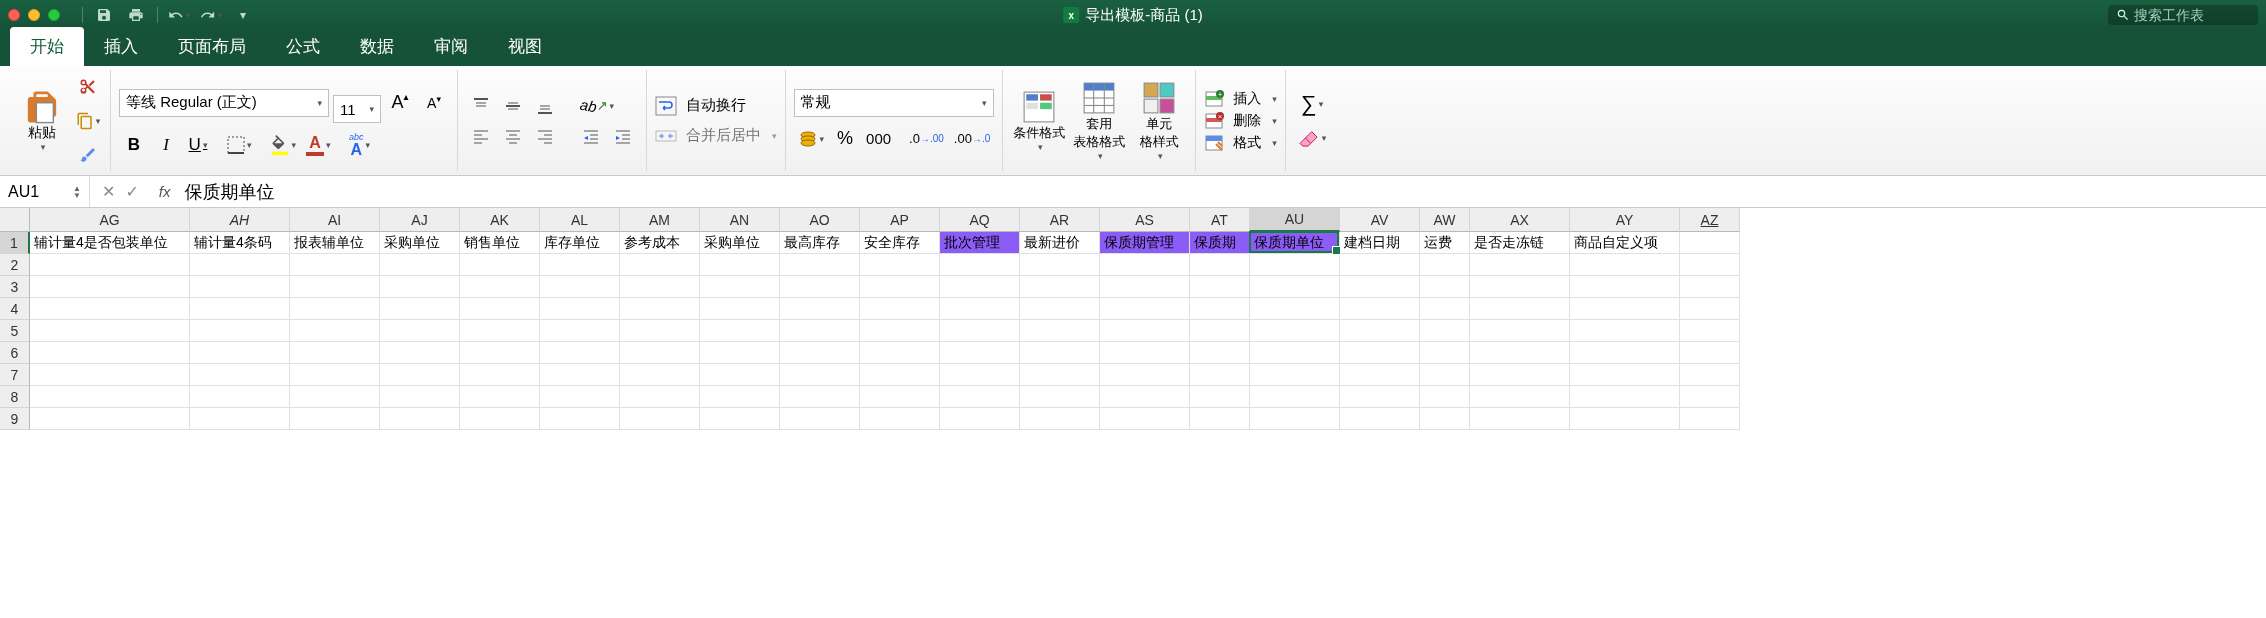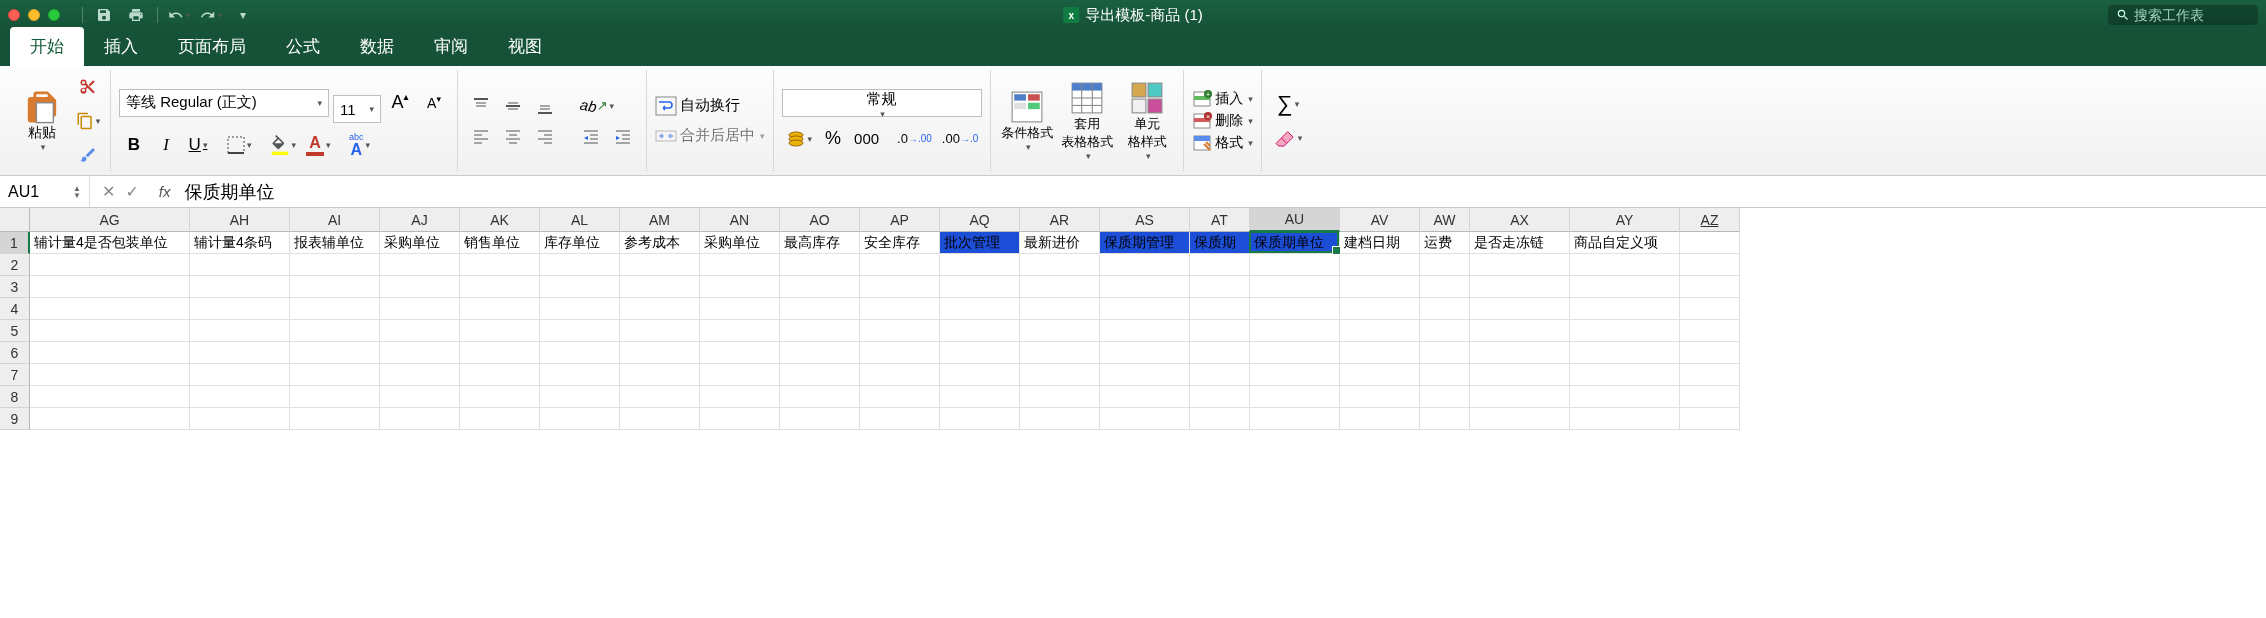--- a/index.html
+++ b/index.html
@@ -58,26 +58,26 @@
   .corner { width: 30px; height: 24px; background: #eee; border-right: 1px solid #b8b8b8; border-bottom: 1px solid #b8b8b8; }
   .col-headers { display: flex; }
   .col-h { height: 24px; background: #eee; border-right: 1px solid #d4d4d4; border-bottom: 1px solid #b8b8b8; display: flex; align-items: center; justify-content: center; font-size: 14px; color: #333; }
   .col-h.sel { background: #d5d5d5; border-bottom: 2px solid #1a7a47; }
   .row-headers { display: flex; flex-direction: column; }
   .row-h { width: 30px; background: #eee; border-right: 1px solid #b8b8b8; border-bottom: 1px solid #d4d4d4; display: flex; align-items: center; justify-content: center; font-size: 14px; color: #333; }
   .row-h.sel { background: #d5d5d5; border-right: 2px solid #1a7a47; }
   .cells-area { position: relative; }
   .cell-row { display: flex; }
   .cell { height: 22px; border-right: 1px solid #e0e0e0; border-bottom: 1px solid #e0e0e0; display: flex; align-items: center; padding: 0 4px; font-size: 14px; overflow: hidden; white-space: nowrap; }
-  .hl { background: #1d4ed8; }
+  .hl { background: #8b5cf6; }
   .active-cell-outline { position: absolute; border: 2px solid #1a7a47; pointer-events: none; }
   .active-cell-outline::after { content: ''; position: absolute; right: -4px; bottom: -4px; width: 7px; height: 7px; background: #1a7a47; border: 1px solid #fff; }
   
   .vcol { display: flex; flex-direction: column; gap: 2px; }
-  .hrow-menu { display: flex; align-items: center; gap: 3px; }
+  .hrow-menu { display: flex; align-items: center; gap: 9px; }
 </style>
 </head>
 <body>
 
 <div class="titlebar">
   <div class="traffic-lights">
     <div class="traffic-light tl-red"></div>
     <div class="traffic-light tl-yellow"></div>
     <div class="traffic-light tl-green"></div>
   </div>
@@ -200,21 +200,21 @@
         <div class="tool-btn">
             <div style="display:flex;flex-direction:column;align-items:center;">
               <span style="font-size:16px;color:#c0392b;font-weight:bold;">A</span>
               <div style="width:18px;height:4px;background:#c0392b;"></div>
             </div>
             <span class="drop-arrow">▾</span>
           </div>
         <div style="width:6px;"></div>
         <div class="tool-btn">
             <div style="display:flex;flex-direction:column;align-items:center;line-height:1;">
-              <span style="font-size:9px;color:#2563eb;">abc</span>
+              <span style="font-size:9px;color:#2563eb;font-style:italic;">abc</span>
               <span style="font-size:16px;color:#2563eb;font-weight:bold;">A</span>
             </div>
             <span class="drop-arrow">▾</span>
           </div>
       </div>
     </div>
   </div>
 
   <div class="ribbon-group">
     <div class="vcol" style="justify-content:center;flex:1;">
@@ -310,21 +310,21 @@
             <path d="M4 10h4m-2-2l2 2-2 2M18 10h-4m2-2l-2 2 2 2" fill="none" stroke="#2563eb" stroke-width="1.5"></path>
           </svg>
         <span style="font-size:15px;">合并后居中</span>
         <span class="drop-arrow">▾</span>
       </div>
     </div>
   </div>
 
   <div class="ribbon-group">
     <div class="vcol" style="justify-content:center;flex:1;gap:8px;">
-      <div class="combo-sel" style="width:200px;flex-direction:column;">
+      <div class="combo-sel" style="width:200px;">
           <span>常规</span>
           <span class="drop-arrow">▾</span>
         </div>
       <div class="btn-row">
         <div class="tool-btn">
             <svg width="20" height="18">
               <ellipse cx="10" cy="5" rx="7" ry="3" fill="#eab308" stroke="#a16207"></ellipse>
               <ellipse cx="10" cy="9" rx="7" ry="3" fill="#eab308" stroke="#a16207"></ellipse>
               <ellipse cx="10" cy="13" rx="7" ry="3" fill="#eab308" stroke="#a16207"></ellipse>
             </svg>
@@ -449,21 +449,21 @@
   </div>
   <div class="fx-label">fx</div>
   <div class="formula-input">保质期单位</div>
 </div>
 
 <div>
   <div style="display:flex;">
     <div class="corner"></div>
     <div class="col-headers" id="col-headers">
         <div class="col-h" style="width: 160px;">AG</div>
-        <div class="col-h" style="width: 100px;">AH</div>
+        <div class="col-h" style="width: 100px; font-style: italic;">AH</div>
         <div class="col-h" style="width: 90px;">AI</div>
         <div class="col-h" style="width: 80px;">AJ</div>
         <div class="col-h" style="width: 80px;">AK</div>
         <div class="col-h" style="width: 80px;">AL</div>
         <div class="col-h" style="width: 80px;">AM</div>
         <div class="col-h" style="width: 80px;">AN</div>
         <div class="col-h" style="width: 80px;">AO</div>
         <div class="col-h" style="width: 80px;">AP</div>
         <div class="col-h" style="width: 80px;">AQ</div>
         <div class="col-h" style="width: 80px;">AR</div>

